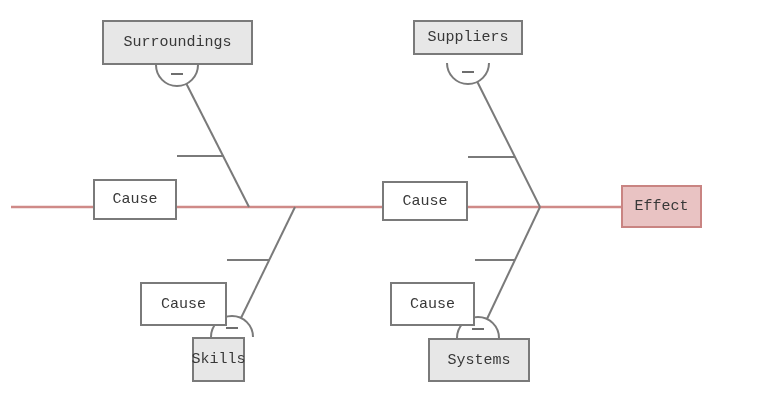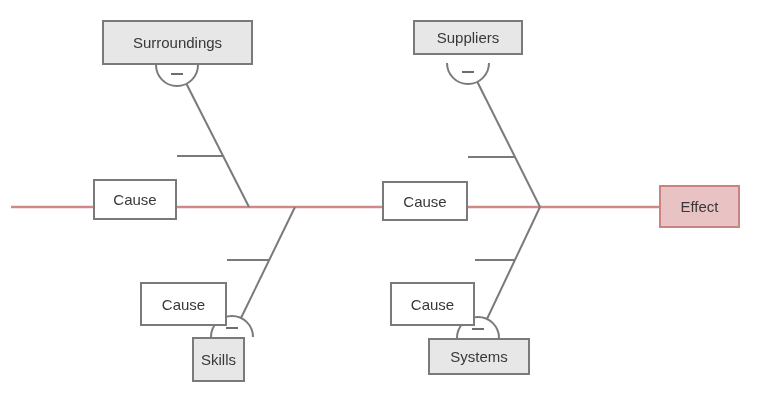--- a/index.html
+++ b/index.html
@@ -1,21 +1,21 @@
 <!DOCTYPE html>
 <html style="--spine: #cf8a88; --effect-fill: #e9c3c3; --effect-border: #c98482; --category-fill: #e7e7e7; --node-border: #7a7a7a; --cause-fill: #ffffff; --line: #7a7a7a; --text: #383838;"><head>
 <meta charset="utf-8">
 <style>
   html, body { margin: 0; padding: 0; background: #ffffff; }
   .canvas {
     position: relative;
     width: 768px;
     height: 414px;
     background: #ffffff;
-    font-family: Liberation Sans, sans-serif;
+    font-family: Liberation Mono, monospace;
     overflow: hidden;
   }
   svg.wires { position: absolute; left: 0; top: 0; }
   .wire        { stroke: var(--line, #7a7a7a); stroke-width: 2; fill: none; }
   .spine       { stroke: var(--spine, #cf8a88); stroke-width: 2.6; fill: none; }
   .dome        { stroke: var(--line, #7a7a7a); stroke-width: 2; fill: #ffffff; }
   .minus       { stroke: #6e6e6e; stroke-width: 2; }
   .node {
     position: absolute;
     box-sizing: border-box;
@@ -73,22 +73,22 @@
     </g>
     <g>
       <path class="dome" d="M457,338 A21,21 0 0 1 499,338"></path>
       <line class="minus" x1="472" y1="329" x2="484" y2="329"></line>
     </g>
   </svg>
 
   <div class="node category" style="left:102px; top:20px;  width:151px; height:45px;">Surroundings</div>
   <div class="node category" style="left:413px; top:20px;  width:110px; height:35px;">Suppliers</div>
   <div class="node category" style="left:192px; top:337px; width:53px;  height:45px;">Skills</div>
-  <div class="node category" style="left:428px; top:338px; width:102px; height:37px;">Systems</div>
+  <div class="node category" style="left:428px; top:338px; width:102px; height:44px;">Systems</div>
 
   <div class="node cause" style="left:93px;  top:135px; width:84px; height:41px;">Cause</div>
   <div class="node cause" style="left:382px; top:137px; width:86px; height:40px;">Cause</div>
   <div class="node cause" style="left:140px; top:238px; width:87px; height:44px;">Cause</div>
   <div class="node cause" style="left:390px; top:238px; width:85px; height:44px;">Cause</div>
 
-  <div class="node effect" style="left:659px; top:185px; width:81px; height:43px;">Effect</div>
+  <div class="node effect" style="left:621px; top:185px; width:81px; height:43px;">Effect</div>
 
 </div>
 
 </body></html>

